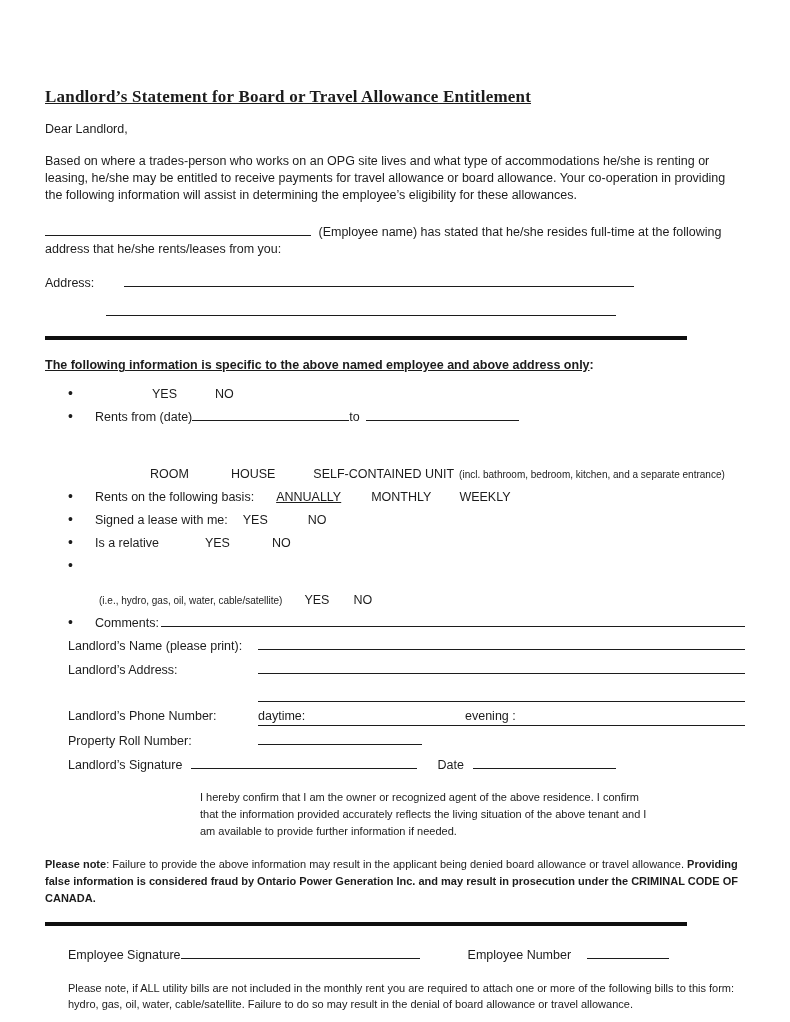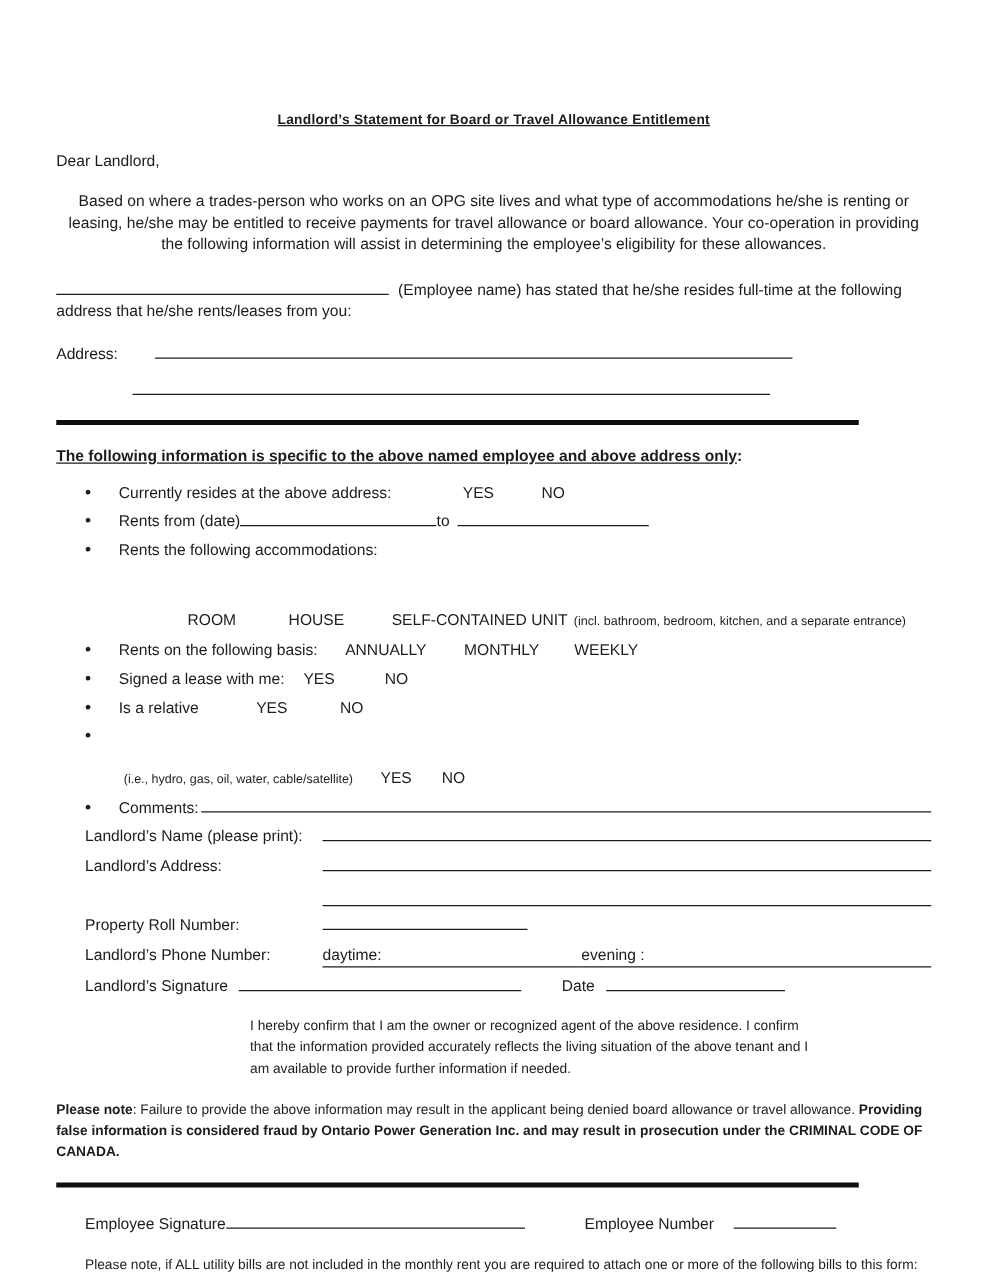--- a/index.html
+++ b/index.html
@@ -10,29 +10,29 @@
     height: 1022px;
     background: #ffffff;
     color: #1c1c1c;
     font-family: "Liberation Sans", sans-serif;
     font-size: 12.5px;
     line-height: 17px;
     padding: 88px 45px 0 45px;
     overflow: hidden;
   }
   .title {
-    font-size: 11px;
+    font-size: 17px;
     font-weight: bold;
-    text-align: center;
     text-decoration: underline;
     margin: 0 0 0 0;
     letter-spacing: 0.2px;
+    font-family: Liberation Serif, serif;
   }
   .salutation { margin: 16px 0 0 0; }
-  .intro { margin: 15px 0 0 0; width: 700px; text-align: center; }
+  .intro { margin: 15px 0 0 0; width: 700px; }
   .emp-statement { margin: 20px 0 0 0; width: 700px; }
   .blank {
     display: inline-block;
     border-bottom: 1.6px solid #1c1c1c;
     height: 0.95em;
     vertical-align: baseline;
   }
   .emp-name-blank { width: 266px; margin-right: 4px; }
   .address-row { display: flex; align-items: baseline; margin-top: 17px; gap: 12px; }
   .address-row .addr1 { width: 510px; margin-left: 18px; }
@@ -66,21 +66,21 @@
   .resides-yes { margin-left: 57px; }
   .resides-no  { margin-left: 38px; }
   .rf-blank1 { width: 157px; }
   .rf-to { margin-left: 0px; }
   .rf-blank2 { width: 153px; margin-left: 6px; }
   .acc-row { margin-left: 55px; margin-bottom: 6px; }
   .acc-room {}
   .acc-house { margin-left: 42px; }
   .acc-unit { margin-left: 38px; }
   .acc-note { margin-left: 5px; }
-  .basis-a { margin-left: 22px; }
+  .basis-a { margin-left: 22px; text-decoration: underline; }
   .basis-m { margin-left: 30px; }
   .basis-w { margin-left: 28px; }
   .lease-yes { margin-left: 15px; }
   .lease-no { margin-left: 40px; }
   .rel-yes { margin-left: 46px; }
   .rel-no { margin-left: 42px; }
   .util-note { margin-left: 4px; position: relative; top: 0; }
   .util-yes { margin-left: 22px; }
   .util-no { margin-left: 24px; }
   .comments-blank { flex: 1; margin-left: 2px; }
@@ -91,21 +91,21 @@
   .addr2-row { margin-top: 11px; margin-bottom: 0; }
   .addr2-spacer { width: 190px; flex: none; }
   .phone-row { margin-top: 6px; }
   .phone-seg { border-bottom: 1.6px solid #1c1c1c; display: inline-block; width: 207px; }
   .phone-seg2 { border-bottom: 1.6px solid #1c1c1c; display: inline-block; flex: 1; }
   .roll-blank { width: 164px; flex: none; }
   .roll-row { margin-top: 7px; }
   .sig-row { margin-top: 7px; }
   .sig-label { flex: none; }
   .sig-blank { width: 226px; margin-left: 9px; }
-  .date-label { margin-left: 32px; }
+  .date-label { margin-left: 20px; }
   .date-blank { width: 143px; margin-left: 9px; }
   .confirm-block {
     margin: 15px 0 0 155px;
     width: 458px;
     font-size: 11px; line-height: 17px;
   }
   .please-note {
     margin: 16px 0 0 0;
     width: 700px;
     font-size: 11px; line-height: 17px;
@@ -145,35 +145,31 @@
     <span class="blank addr2"></span>
   </div>
 
   <div class="thick-rule"></div>
 
   <h2 class="section-heading"><span class="underlined">The following information is specific to the above named employee and above address only</span><span>:</span></h2>
 
   <ul class="bullets">
 
     <li>
-      <span>Currently resides at the above address:</span>
       <span class="opt resides-yes">YES</span>
       <span class="opt resides-no">NO</span>
     </li>
 
     <li>
       <span>Rents from (date)</span>
       <span class="blank rf-blank1"></span>
       <span class="rf-to">to</span>
       <span class="blank rf-blank2"></span>
     </li>
 
-    <li>
-      <span>Rents the following accommodations:</span>
-    </li>
     <li class="no-dot acc-row">
       <span class="opt acc-room">ROOM</span>
       <span class="opt acc-house">HOUSE</span>
       <span class="opt acc-unit">SELF-CONTAINED UNIT</span>
       <span class="small-note acc-note">(incl. bathroom, bedroom, kitchen, and a separate entrance)</span>
     </li>
 
     <li>
       <span>Rents on the following basis:</span>
       <span class="opt basis-a">ANNUALLY</span>
@@ -212,29 +208,29 @@
 
   <div class="form-row">
     <span class="form-label">Landlord’s Address:</span>
     <span class="blank laddr-blank"></span>
   </div>
   <div class="form-row addr2-row">
     <span class="addr2-spacer"></span>
     <span class="blank laddr-blank"></span>
   </div>
 
-  <div class="form-row roll-row">
-    <span class="form-label">Property Roll Number:</span>
-    <span class="blank roll-blank"></span>
-  </div>
-
   <div class="form-row phone-row">
     <span class="form-label">Landlord’s Phone Number:</span>
     <span class="phone-seg"><span>daytime:</span></span>
     <span class="phone-seg2"><span>evening :</span></span>
+  </div>
+
+  <div class="form-row roll-row">
+    <span class="form-label">Property Roll Number:</span>
+    <span class="blank roll-blank"></span>
   </div>
 
   <div class="form-row sig-row">
     <span class="sig-label">Landlord’s Signature</span>
     <span class="blank sig-blank"></span>
     <span class="date-label">Date</span>
     <span class="blank date-blank"></span>
   </div>
 
   <p class="confirm-block">I hereby confirm that I am the owner or recognized agent of the above residence. I confirm that the information provided accurately reflects the living situation of the above tenant and I am available to provide further information if needed.</p>

